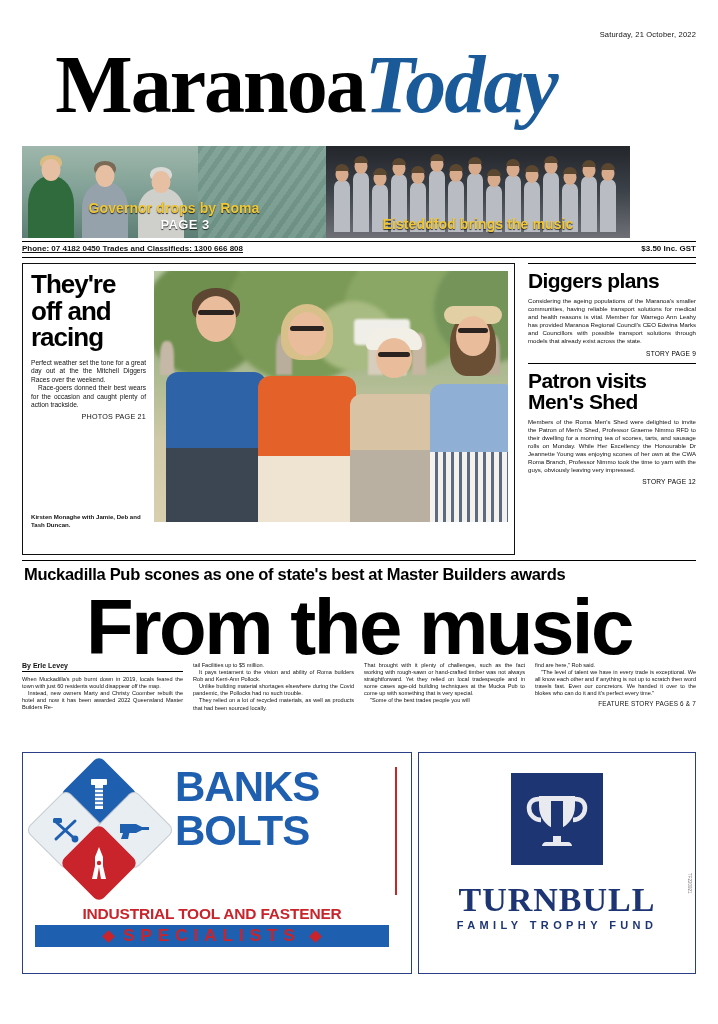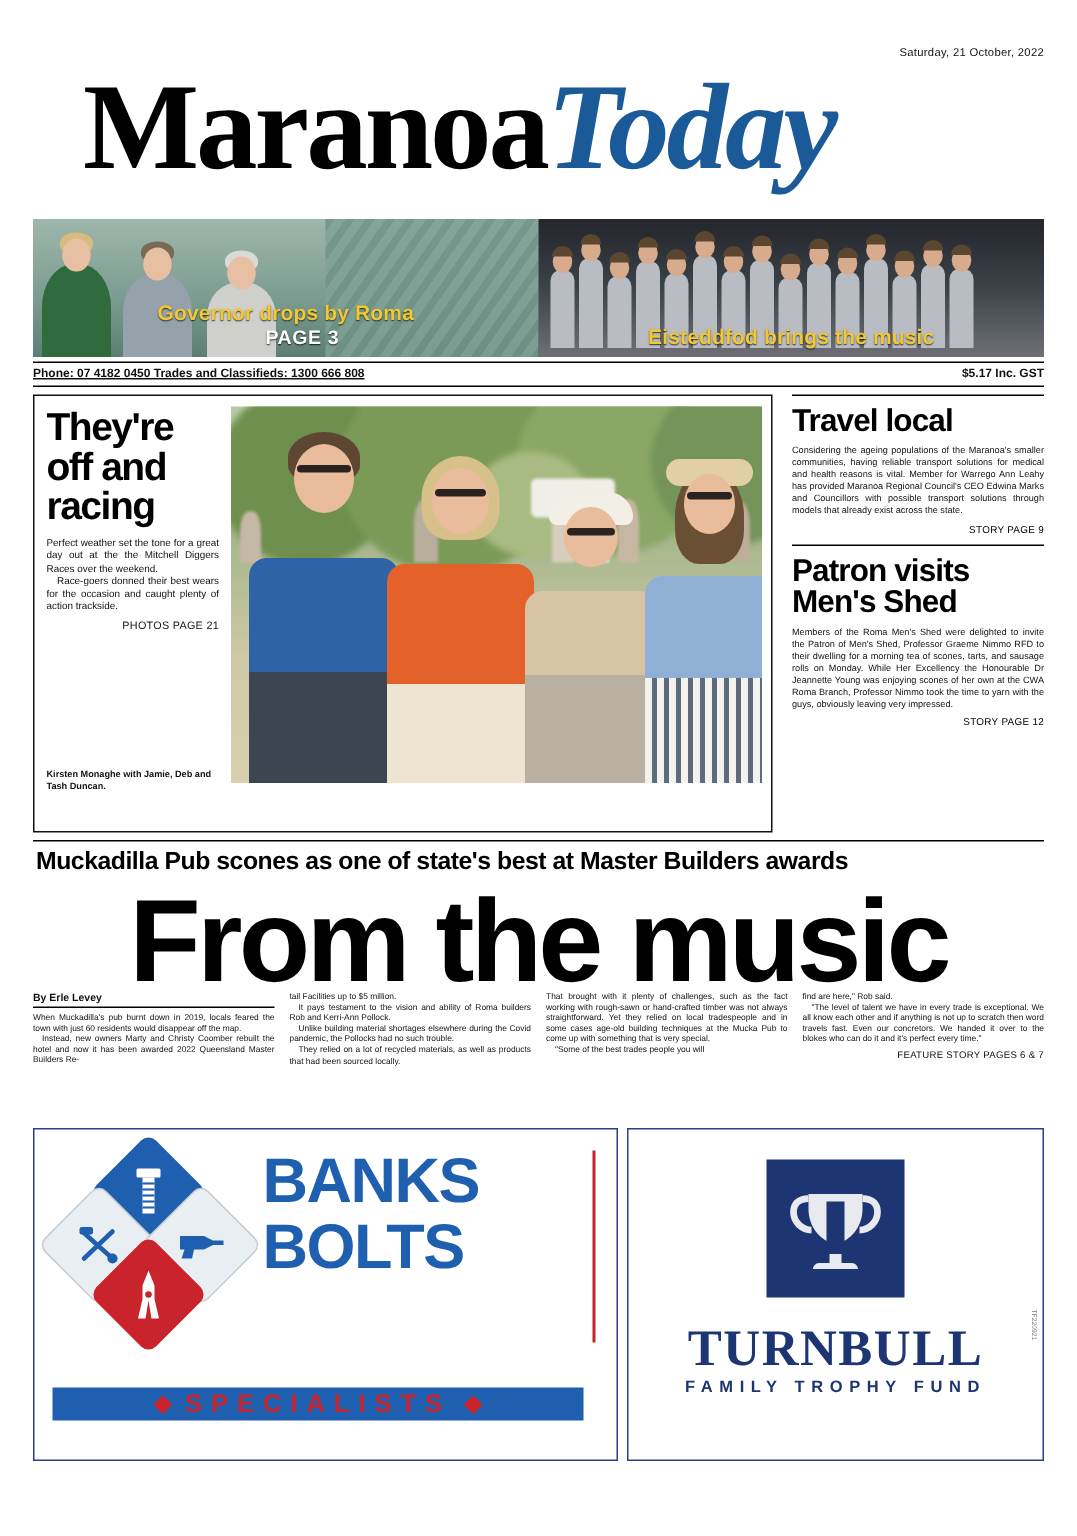--- a/index.html
+++ b/index.html
@@ -8,21 +8,21 @@
 
   
   .dateline{position:absolute;top:30px;right:22px;font-size:7.5px;font-family:"Liberation Sans",sans-serif;color:#111;letter-spacing:.2px;}
 
   
   .masthead{position:absolute;top:44px;left:0;width:612px;text-align:center;white-space:nowrap;}
   .mast-a{font-family:"Liberation Serif",serif;font-weight:700;font-size:82px;line-height:82px;color:#000;letter-spacing:-2px;}
   .mast-b{font-family:"Liberation Serif",serif;font-weight:700;font-style:italic;font-size:82px;line-height:82px;color:#1b5a99;letter-spacing:-2px;}
 
   
-  .promos{position:absolute;top:146px;left:22px;width:674px;height:92px;display:flex;}
+  .promos{position:absolute;top:146px;left:22px;width:608px;height:92px;display:flex;}
   .promo{position:relative;flex:1;overflow:hidden;background:#6f8d82;}
   .promo.two{background:#3a3f45;}
   .promo .ptext{position:absolute;left:0;right:0;bottom:6px;text-align:center;}
   .promo .pline1{font-size:14px;font-weight:700;color:#f2c832;text-shadow:0 1px 1px rgba(0,0,0,.75);letter-spacing:.1px;}
   .promo .pline2{font-size:13px;font-weight:700;color:#ffffff;text-shadow:0 1px 1px rgba(0,0,0,.8);letter-spacing:.4px;margin-top:1px;margin-left:22px;}
 
   
   .p1bg{position:absolute;inset:0;background:
       linear-gradient(180deg,#9fb7ac 0%,#7d9d92 55%,#5d7e74 100%);}
   .p1wall{position:absolute;right:0;top:0;width:42%;height:100%;background:
@@ -217,21 +217,21 @@
       </div>
       <div class="ptext">
         <div class="pline1">Eisteddfod brings the music</div>
       </div>
     </div>
   </div>
 
   <div class="rule-thin" style="top:241px;"></div>
   <div class="contactbar">
     <span class="left">Phone: 07 4182 0450   Trades and Classifieds: 1300 666 808</span>
-    <span class="right">$5.17 Inc. GST</span>
+    <span class="right">$3.50 Inc. GST</span>
   </div>
   <div class="rule-thin" style="top:257px;"></div>
 
   <div class="topbox">
     <div class="topleft">
       <div class="hl-racing">They're off and racing</div>
       <div class="racing-body">
         <p class="first">Perfect weather set the tone for a great day out at the the Mitchell Diggers Races over the weekend.</p>
         <p>Race-goers donned their best wears for the occasion and caught plenty of action trackside.</p>
         <div class="photos-page">PHOTOS PAGE 21</div>
@@ -288,21 +288,21 @@
         <div class="phair" style="top:40px;width:46px;height:64px;background:#6b4f34;"></div>
         <div class="phair" style="top:34px;width:58px;height:18px;background:#e3cfa4;border-radius:26px;"></div>
         <div class="ph" style="top:44px;width:34px;height:40px;"></div>
         <div class="pg" style="top:56px;width:30px;"></div>
       </div>
     </div>
   </div>
 
   <div class="rail">
     <div class="rail-rule"></div>
-    <h2>Travel local</h2>
+    <h2>Diggers plans</h2>
     <p class="body">Considering the ageing populations of the Maranoa's smaller communities, having reliable transport solutions for medical and health reasons is vital. Member for Warrego Ann Leahy has provided Maranoa Regional Council's CEO Edwina Marks and Councillors with possible transport solutions through models that already exist across the state.</p>
     <div class="storypage">STORY PAGE 9</div>
 
     <div class="rail-rule" style="margin-top:6px;"></div>
     <h2 class="two-line">Patron visits Men's Shed</h2>
     <p class="body">Members of the Roma Men's Shed were delighted to invite the Patron of Men's Shed, Professor Graeme Nimmo RFD to their dwelling for a morning tea of scones, tarts, and sausage rolls on Monday. While Her Excellency the Honourable Dr Jeannette Young was enjoying scones of her own at the CWA Roma Branch, Professor Nimmo took the time to yarn with the guys, obviously leaving very impressed.</p>
     <div class="storypage">STORY PAGE 12</div>
   </div>
 
   <div class="rule-thin" style="top:560px;"></div>
@@ -383,20 +383,21 @@
           </div>
         </div>
 
         <div class="bb-words">
           <div class="bb-banks">BANKS</div>
           <div class="bb-bolts">BOLTS</div>
         </div>
 
         <div class="bb-divider"></div>
 
+        <div class="bb-sub">INDUSTRIAL TOOL AND FASTENER</div>
 
         <div class="bb-spec">
           <span class="bb-dot"></span>
           <span class="sp">SPECIALISTS</span>
           <span class="bb-dot"></span>
         </div>
       </div>
 
     </div>
 

